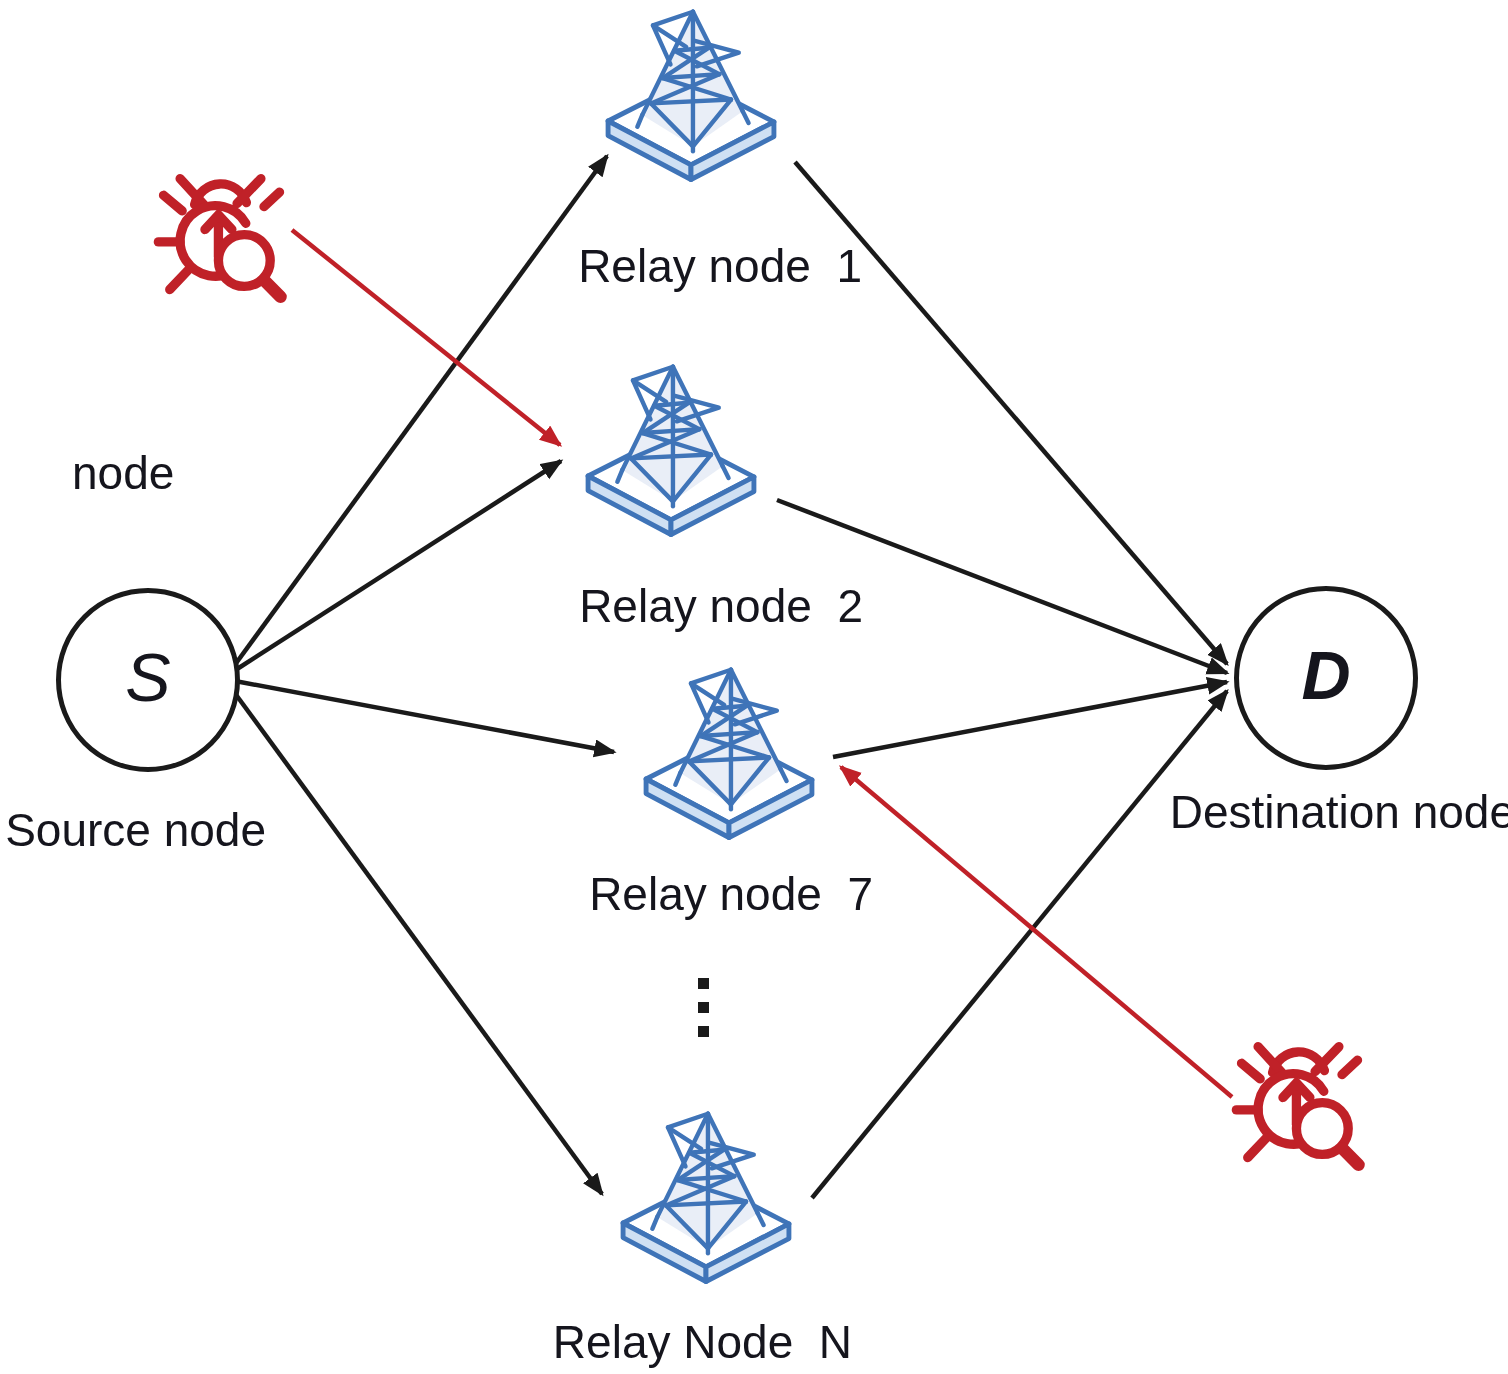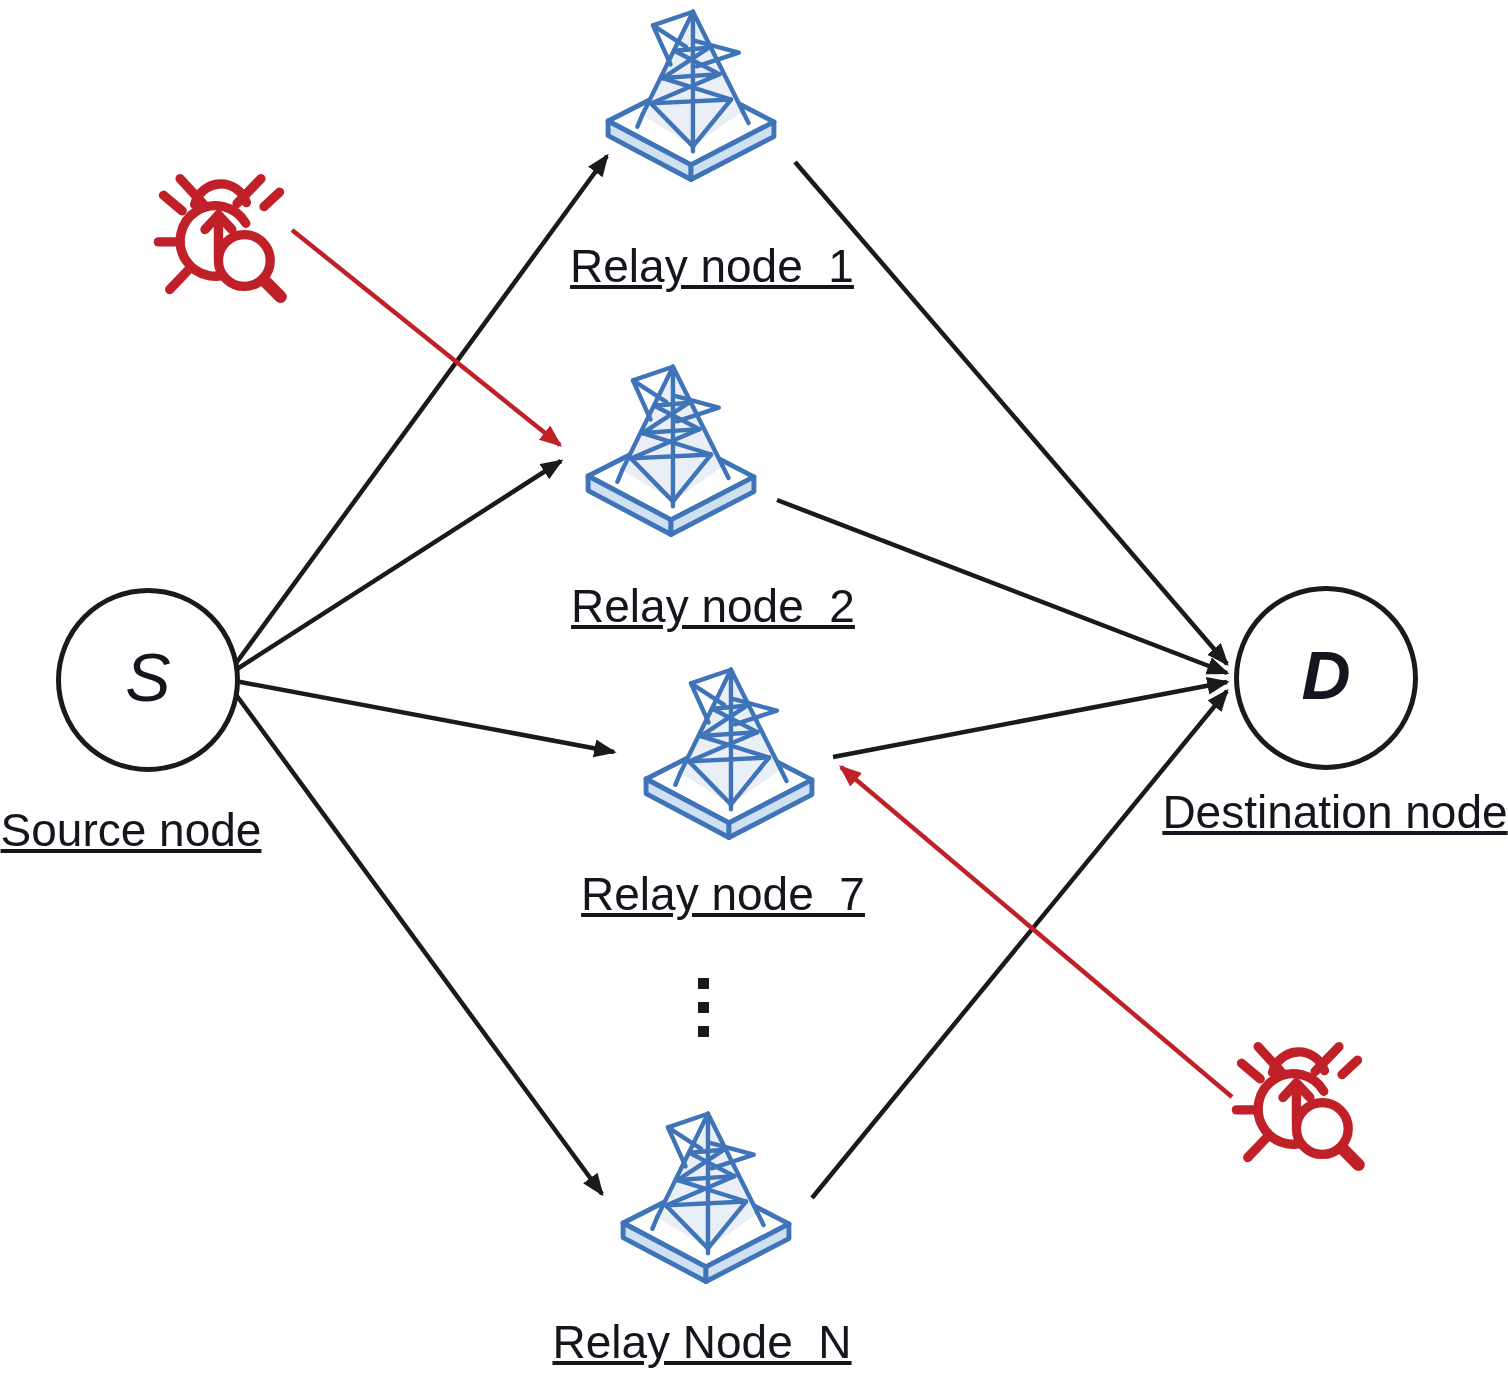--- a/index.html
+++ b/index.html
@@ -42,21 +42,21 @@
     padding-bottom: 6px;
   }
   .node-circle.destination .node-symbol { font-weight: bold; }
   .lbl {
     position: absolute;
     font-size: 46px;
     line-height: 1.15;
     color: #15151d;
     white-space: pre;
   }
-  .lbl.center { text-align: center; text-decoration: underline; }
+  .lbl.center { text-align: right; }
   .lbl-relay-1 { left: 562px; top: 240px; width: 300px; }
   .lbl-relay-2 { left: 563px; top: 580px; width: 300px; }
   .lbl-relay-3 { left: 573px; top: 868px; width: 300px; }
   .lbl-relay-n { left: 552px; top: 1316px; width: 300px; }
   .lbl-source { left: -4px; top: 804px; width: 270px; }
   .lbl-destination { left: 1155px; top: 786px; width: 360px; }
   .lbl-eaves-top { left: 72px; top: 330px; width: 420px; line-height: 1.25; }
   .lbl-eaves-bottom { left: 1028px; top: 1198px; width: 440px; }
   .vdots {
     position: absolute;
@@ -164,20 +164,21 @@
 
   <div class="lbl center lbl-source">Source node</div>
   <div class="lbl center lbl-destination">Destination node</div>
 
   <div class="lbl center lbl-relay-1">Relay node  1</div>
   <div class="lbl center lbl-relay-2">Relay node  2</div>
   <div class="lbl center lbl-relay-3">Relay node  7</div>
   <div class="lbl center lbl-relay-n">Relay Node  N</div>
 
   <div class="lbl lbl-eaves-top">
+    <div>node</div>
   </div>
 
   <div class="vdots">
     <span></span>
       <span></span>
       <span></span>
   </div>
 
 </div>
 

